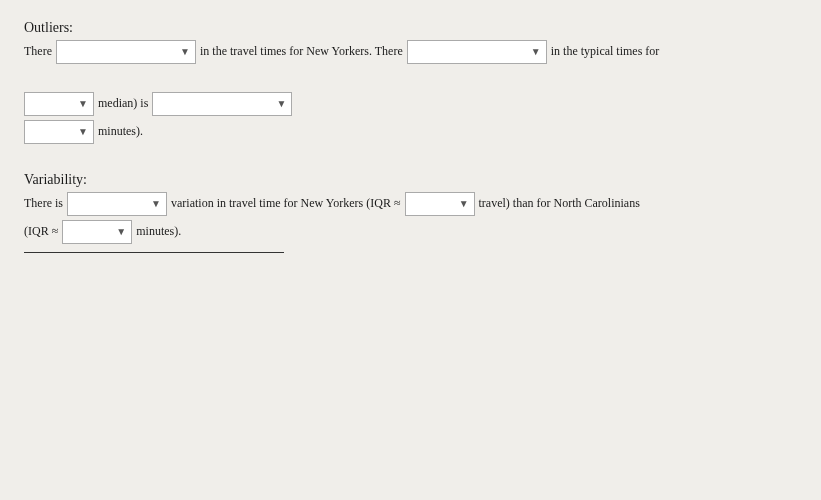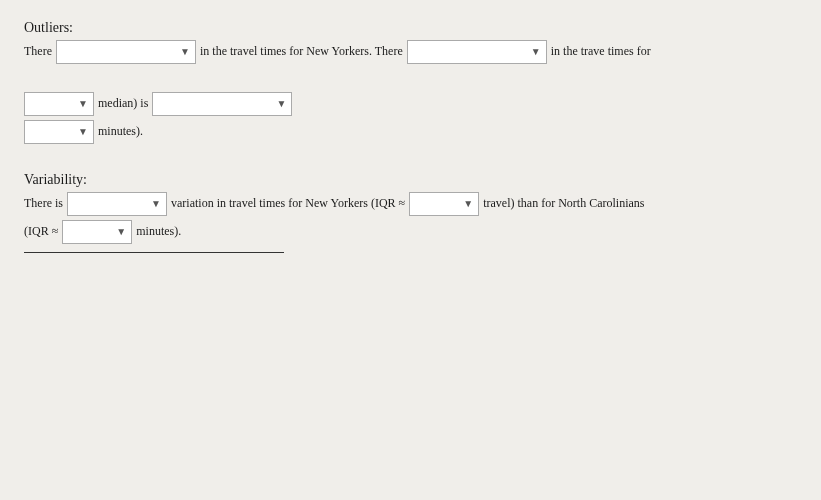--- a/index.html
+++ b/index.html
@@ -107,21 +107,21 @@
     </div>
     <span class="text-label">in the travel times for New Yorkers. There</span>
     <div class="dropdown-wrapper">
       <select class="wide">
         <option value=""></option>
         <option value="are">are</option>
         <option value="are no">are no</option>
       </select>
       <span class="dropdown-arrow">▼</span>
     </div>
-    <span class="text-label">in the trave times for</span>
+    <span class="text-label">in the typical times for</span>
   </div>
 </div>
 
 <div class="section">
   <div class="line">
     <div class="dropdown-wrapper">
       <select class="small">
         <option value=""></option>
         <option value="25">25</option>
         <option value="30">30</option>
@@ -164,21 +164,21 @@
     <span class="text-label">There is</span>
     <div class="dropdown-wrapper">
       <select class="medium">
         <option value=""></option>
         <option value="more">more</option>
         <option value="less">less</option>
         <option value="similar">similar</option>
       </select>
       <span class="dropdown-arrow">▼</span>
     </div>
-    <span class="text-label">variation in travel times for New Yorkers (IQR ≈</span>
+    <span class="text-label">variation in travel time for New Yorkers (IQR ≈</span>
     <div class="dropdown-wrapper">
       <select class="small">
         <option value=""></option>
         <option value="10">10</option>
         <option value="15">15</option>
         <option value="20">20</option>
         <option value="25">25</option>
         <option value="30">30</option>
       </select>
       <span class="dropdown-arrow">▼</span>

